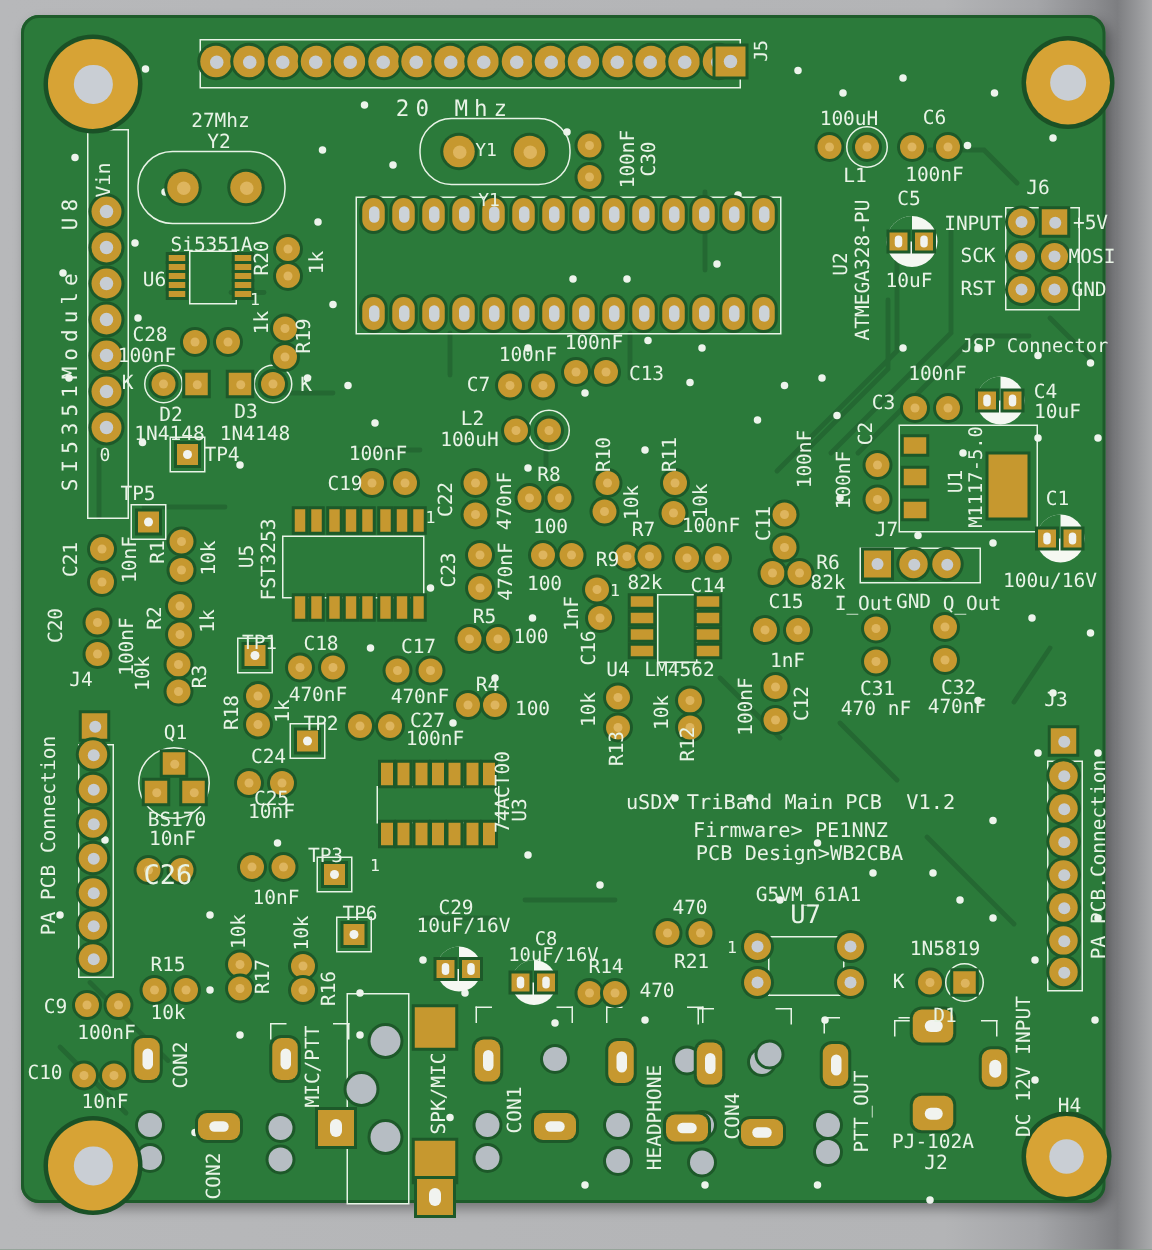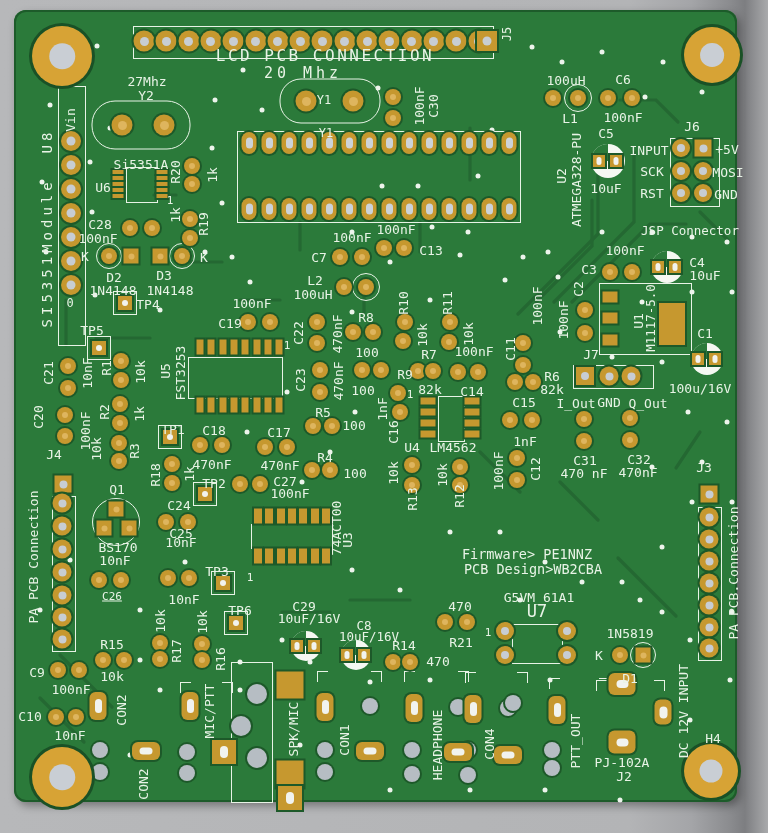--- a/index.html
+++ b/index.html
@@ -30,20 +30,21 @@
   .bracket.r{border-right:1.5px solid #e8f3e6;}
   .t1{left:527px;top:536px;font-size:13.5px;}
   .t2{left:527px;top:555px;font-size:13.5px;}
   .t3{left:533px;top:570px;font-size:13.5px;}
 </style>
 </head>
 <body>
 
 <div id="page">
   <div id="board"></div>
+  <div class="silk t1">uSDX TriBand Main PCB  V1.2</div>
   <div class="silk t2">Firmware&gt; PE1NNZ</div>
   <div class="silk t3">PCB Design&gt;WB2CBA</div>
 <svg width="768" height="833" id="traces">
       <path d="M536 302 L592 246 L592 200" stroke="#246832" stroke-width="3.2" fill="none" stroke-linecap="round"></path>
       <path d="M518 314 L598 234 L598 172" stroke="#246832" stroke-width="3.2" fill="none" stroke-linecap="round"></path>
       <path d="M554 302 L634 222 L634 152" stroke="#246832" stroke-width="3.2" fill="none" stroke-linecap="round"></path>
       <path d="M572 302 L650 224 L686 224" stroke="#246832" stroke-width="3.2" fill="none" stroke-linecap="round"></path>
       <path d="M420 222 L420 252" stroke="#246832" stroke-width="3.2" fill="none" stroke-linecap="round"></path>
       <path d="M300 222 L300 250" stroke="#246832" stroke-width="3.2" fill="none" stroke-linecap="round"></path>
       <path d="M364 290 L364 312" stroke="#246832" stroke-width="3.2" fill="none" stroke-linecap="round"></path>
@@ -972,21 +973,20 @@
     </div>
     <div class="mount" style="left: 712px; top: 55px; width: 56px; height: 56px;">
       <div class="hole" style="width: 23.8px; height: 23.8px; background: rgb(201, 206, 212);"></div>
     </div>
     <div class="mount" style="left: 62px; top: 777px; width: 60px; height: 60px;">
       <div class="hole" style="width: 25.5px; height: 25.5px; background: rgb(201, 206, 212);"></div>
     </div>
     <div class="mount" style="left: 711px; top: 771px; width: 54px; height: 54px;">
       <div class="hole" style="width: 23px; height: 23px; background: rgb(201, 206, 212);"></div>
     </div>
-    <div class="silk" style="left: 325px; top: 56px; font-size: 16px; letter-spacing: 2.5px;">LCD PCB CONNECTION</div>
     <div class="silk" style="left: 303px; top: 73px; font-size: 15px; letter-spacing: 4px;">20 Mhz</div>
     <div class="silk v" style="left: 507px; top: 34px; font-size: 12px; letter-spacing: 0px;">J5</div>
     <div class="silk" style="left: 147px; top: 81px; font-size: 13px; letter-spacing: 0px;">27Mhz</div>
     <div class="silk" style="left: 146px; top: 95px; font-size: 13px; letter-spacing: 0px;">Y2</div>
     <div class="silk" style="left: 324px; top: 100px; font-size: 12px; letter-spacing: 0px;">Y1</div>
     <div class="silk" style="left: 326px; top: 133px; font-size: 12px; letter-spacing: 0px;">Y1</div>
     <div class="silk v" style="left: 419px; top: 106px; font-size: 13px; letter-spacing: 0px;">100nF</div>
     <div class="silk v" style="left: 433px; top: 106px; font-size: 13px; letter-spacing: 0px;">C30</div>
     <div class="silk" style="left: 141px; top: 164px; font-size: 13px; letter-spacing: 0px;">Si5351A</div>
     <div class="silk" style="left: 103px; top: 187px; font-size: 13px; letter-spacing: 0px;">U6</div>
@@ -1108,21 +1108,21 @@
     <div class="silk" style="left: 453px; top: 447px; font-size: 13px; letter-spacing: 0px;">LM4562</div>
     <div class="silk v" style="left: 393px; top: 473px; font-size: 13px; letter-spacing: 0px;">10k</div>
     <div class="silk v" style="left: 412px; top: 499px; font-size: 13px; letter-spacing: 0px;">R13</div>
     <div class="silk v" style="left: 442px; top: 475px; font-size: 13px; letter-spacing: 0px;">10k</div>
     <div class="silk v" style="left: 459px; top: 496px; font-size: 13px; letter-spacing: 0px;">R12</div>
     <div class="silk v" style="left: 498px; top: 471px; font-size: 13px; letter-spacing: 0px;">100nF</div>
     <div class="silk v" style="left: 535px; top: 469px; font-size: 13px; letter-spacing: 0px;">C12</div>
     <div class="silk" style="left: 117px; top: 489px; font-size: 13px; letter-spacing: 0px;">Q1</div>
     <div class="silk" style="left: 118px; top: 547px; font-size: 13px; letter-spacing: 0px;">BS170</div>
     <div class="silk" style="left: 115px; top: 560px; font-size: 13px; letter-spacing: 0px;">10nF</div>
-    <div class="silk" style="left: 112px; top: 596px; font-size: 11px; letter-spacing: 0px; text-decoration: underline;">C26</div>
+    <div class="silk" style="left: 112px; top: 584px; font-size: 18px; letter-spacing: 0px;">C26</div>
     <div class="silk" style="left: 179px; top: 505px; font-size: 13px; letter-spacing: 0px;">C24</div>
     <div class="silk" style="left: 181px; top: 542px; font-size: 13px; letter-spacing: 0px;">10nF</div>
     <div class="silk" style="left: 181px; top: 533px; font-size: 13px; letter-spacing: 0px; text-align: center;">C25</div>
     <div class="silk" style="left: 184px; top: 599px; font-size: 13px; letter-spacing: 0px;">10nF</div>
     <div class="silk" style="left: 54px; top: 454px; font-size: 13px; letter-spacing: 0px;">J4</div>
     <div class="silk v" style="left: 33px; top: 557px; font-size: 13px; letter-spacing: 0px;">PA PCB Connection</div>
     <div class="silk v" style="left: 336px; top: 528px; font-size: 13px; letter-spacing: 0px;">74ACT00</div>
     <div class="silk v" style="left: 347px; top: 540px; font-size: 13px; letter-spacing: 0px;">U3</div>
     <div class="silk" style="left: 250px; top: 577px; font-size: 11px; letter-spacing: 0px;">1</div>
     <div class="silk" style="left: 304px; top: 606px; font-size: 13px; letter-spacing: 0px;">C29</div>

